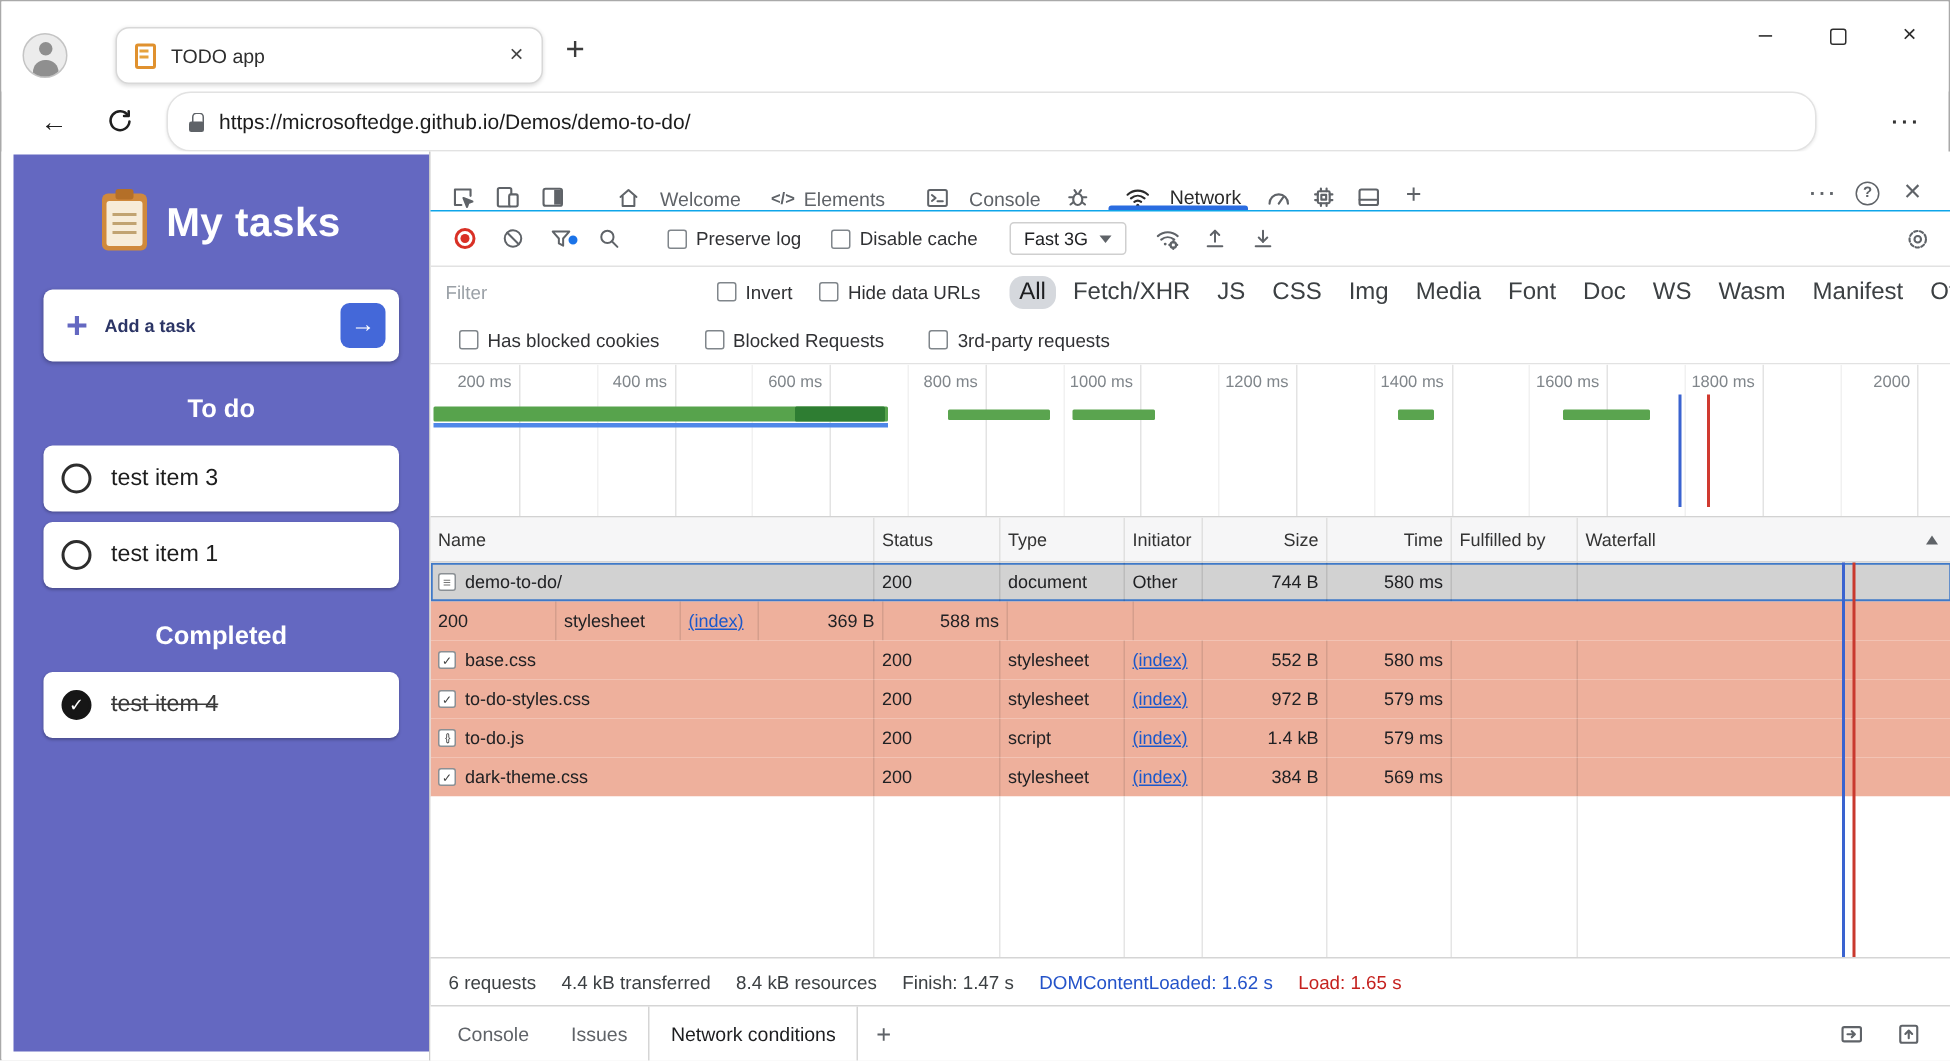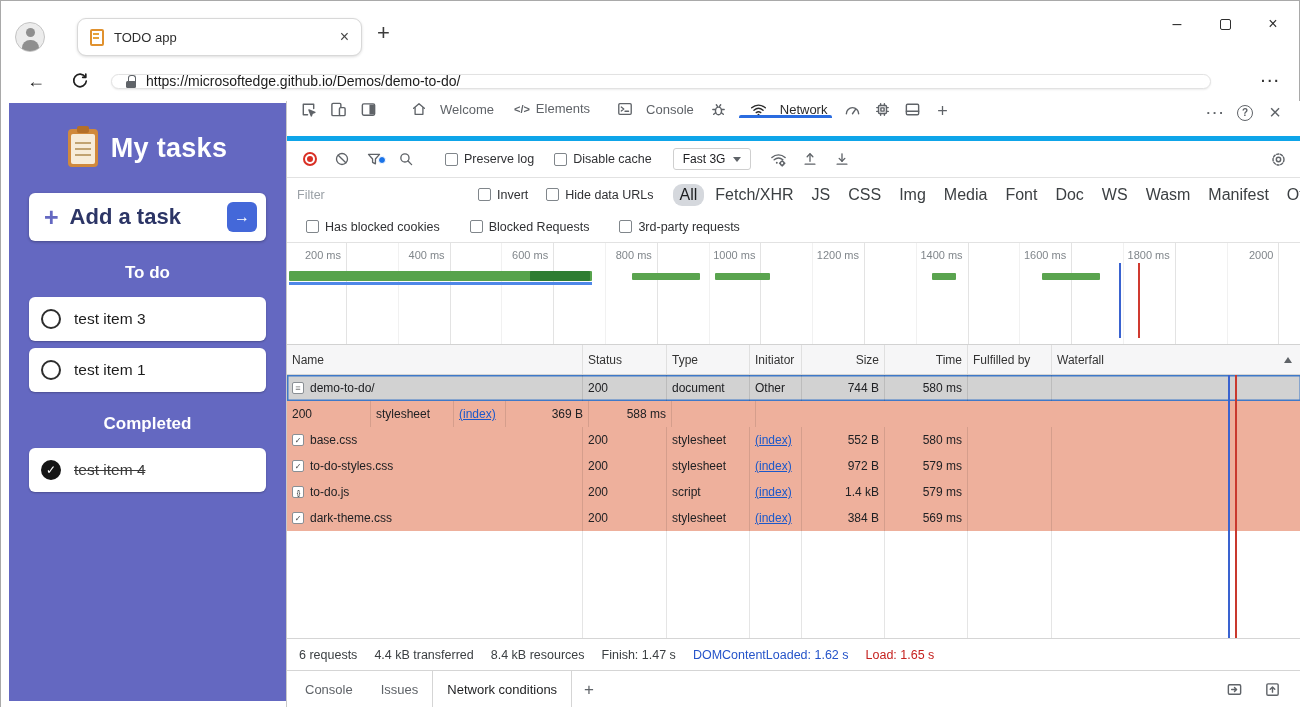--- a/index.html
+++ b/index.html
@@ -19,55 +19,55 @@
   .btab-close{font-size:16px;color:#474747}
   .newtab{position:absolute;left:376px;top:22px;font-size:22px;color:#3c3c3c;line-height:20px}
   .wincontrols{position:absolute;right:2px;top:2px;display:flex}
   .winbtn{width:48px;height:42px;display:flex;align-items:center;justify-content:center;color:#2f2f2f;font-size:16px}
   .maxbox{width:11px;height:11px;border:1.4px solid #2f2f2f;border-radius:2px}
 
   
   .navbar{position:absolute;top:60px;left:0;right:0;height:40px;display:flex;align-items:center}
   .nav-icon{width:30px;text-align:center;font-size:18px;color:#1f1f1f;margin-left:20px}
   .nav-svg{width:30px;margin-left:14px;display:flex;justify-content:center}
-  .addressbar{margin-left:16px;width:1100px;height:15px;border:1px solid #e2e2e2;border-radius:16px;box-shadow:0 1px 2px rgba(0,0,0,.08);display:flex;align-items:center;padding:0 14px;gap:10px;background:#fff}
+  .addressbar{margin-left:16px;width:1100px;height:40px;border:1px solid #e2e2e2;border-radius:16px;box-shadow:0 1px 2px rgba(0,0,0,.08);display:flex;align-items:center;padding:0 14px;gap:10px;background:#fff}
   .lock{width:10px;height:13px;position:relative;flex-shrink:0}
   .lock:before{content:"";position:absolute;top:0;left:2px;width:6px;height:7px;border:1.5px solid #5f6368;border-bottom:none;border-radius:3px 3px 0 0}
   .lock:after{content:"";position:absolute;bottom:0;left:0;width:10px;height:7px;background:#5f6368;border-radius:1.5px}
   .url{font-size:14px;color:#1c1c1c}
   .nav-more{margin-left:auto;margin-right:18px;color:#333;font-weight:700;letter-spacing:2px;font-size:14px}
 
   
   .page{position:absolute;top:100px;left:0;width:285px;height:607px;background:#fff}
   .todo{position:absolute;left:8px;top:2px;width:277px;height:598px;background:#6468c1;padding:26px 20px 0 20px}
   .todo-header{display:flex;align-items:center;justify-content:center;gap:13px;margin-bottom:26px}
   .clipboard{width:30px;height:38px;background:#d0893c;border-radius:4px;position:relative;flex-shrink:0}
   .clipboard .paper{position:absolute;left:3px;top:5px;right:3px;bottom:3px;background:#f7ecd9;border-radius:2px}
   .clipboard .clip{position:absolute;left:9px;top:-3px;width:12px;height:7px;background:#b46f28;border-radius:2px}
   .clipboard .ln{position:absolute;left:7px;right:7px;height:2px;background:#c1a371}
   .todo-title{color:#fff;font-size:27px;font-weight:800;letter-spacing:.3px}
   .add-card{height:48px;background:#fff;border-radius:6px;display:flex;align-items:center;padding:0 9px 0 15px;gap:11px;box-shadow:0 1px 3px rgba(0,0,0,.3);margin-bottom:22px}
   .add-plus{color:#6468c1;font-size:25px;font-weight:700;line-height:24px}
-  .add-label{flex:1;color:#2c3566;font-size:22px;font-weight:700}
+  .add-label{flex:1;color:#2c3566;font-size:12px;font-weight:700}
   .add-arrow{width:30px;height:30px;background:#4468d9;border-radius:6px;color:#fff;display:flex;align-items:center;justify-content:center;font-size:16px;font-weight:700}
   .sec-h{color:#fff;text-align:center;font-size:17px;font-weight:700;margin:4px 0 14px}
   .sec-h.second{margin-top:22px}
   .task{height:44px;background:#fff;border-radius:6px;display:flex;align-items:center;gap:13px;padding:0 12px;margin-bottom:7px;box-shadow:0 1px 2px rgba(0,0,0,.25)}
   .task-check{width:20px;height:20px;border:2.5px solid #2d2d2d;border-radius:50%;flex-shrink:0;background:#fff;display:flex;align-items:center;justify-content:center;font-size:12px;color:#fff}
   .task-check.done{background:#161616;border-color:#161616}
   .task-label{font-size:15.5px;color:#1d1d1d}
   .task.done .task-label{text-decoration:line-through;color:#3a3a3a}
 
   
   .devtools{position:absolute;top:100px;left:285px;width:1015px;height:607px;background:#fff;border-left:1px solid #c9c9c9;display:flex;flex-direction:column;font-size:12px;color:#202124}
   .ticon{display:flex;align-items:center;justify-content:center;width:30px;color:#5f6368;flex-shrink:0}
   .ticon svg{stroke:#5f6368;fill:none;stroke-width:1.5;stroke-linecap:round;stroke-linejoin:round}
   .vdiv{width:1px;background:#ddd;margin:9px 5px;flex-shrink:0}
 
-  .dt-toolbar{height:40px;border-bottom:5px solid #0ea5e9;display:flex;align-items:flex-start;padding:0 6px;flex-shrink:0}
+  .dt-toolbar{height:40px;border-bottom:1px solid #0ea5e9;display:flex;align-items:flex-end;padding:0 6px;flex-shrink:0}
   .dt-tab{display:flex;align-items:center;gap:6px;padding:0 10px;color:#5f6368;font-size:13px;position:relative;flex-shrink:0}
   .dt-tab.active{color:#2b2b2b}
   .dt-tab.active svg{stroke:#2b2b2b}
   .dt-tab.active:after{content:"";position:absolute;left:5px;right:5px;bottom:0;height:3px;background:#2a6ce0;border-radius:2px 2px 0 0}
   .tagicon{font-size:11px;color:#5f6368;font-weight:700}
   .dt-right{margin-left:auto;display:flex;align-items:center;gap:6px;padding-right:4px}
   .dots{font-weight:700;letter-spacing:2px;color:#5f6368;font-size:13px;width:30px;text-align:center}
   .help-circle{width:16px;height:16px;border:1.4px solid #5f6368;border-radius:50%;font-size:10px;display:flex;align-items:center;justify-content:center;color:#5f6368;font-weight:700}
   .dt-close{font-size:20px;color:#5f6368;width:32px;text-align:center}
 

